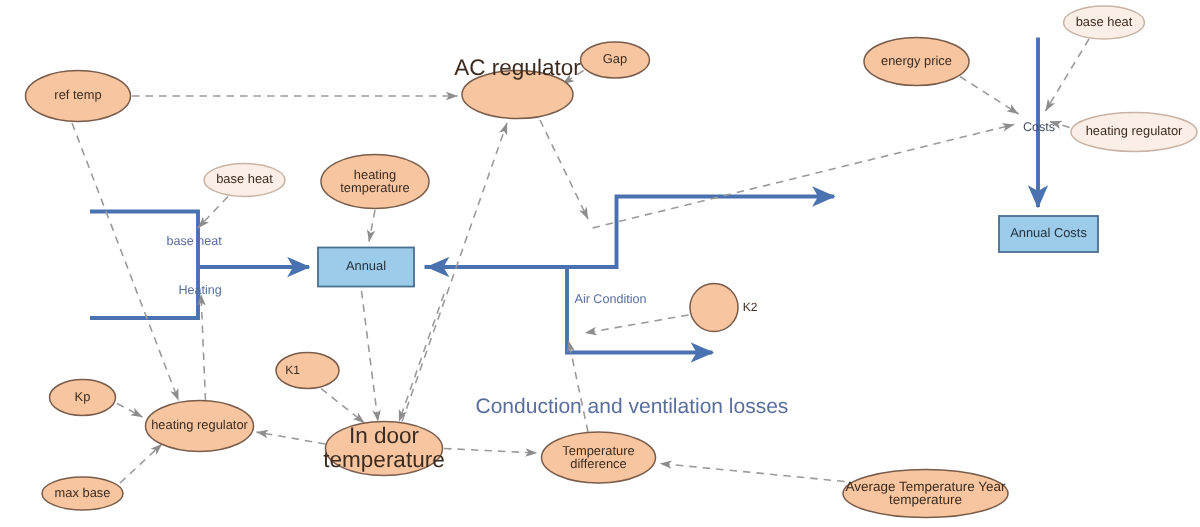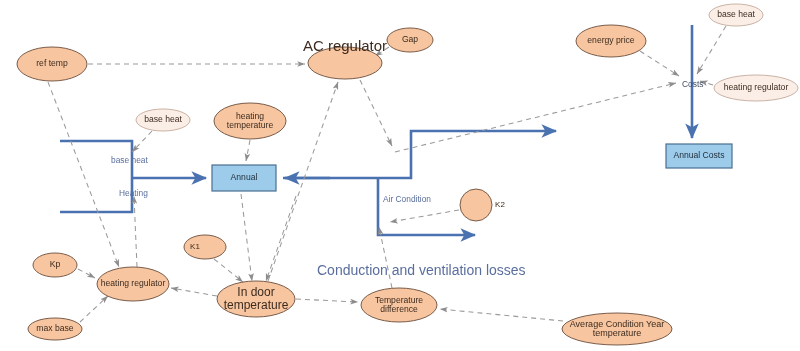--- a/index.html
+++ b/index.html
@@ -140,25 +140,25 @@
       <div class="node-label" style="left: 298px; top: 26px; width: 94px; height: 40px; font-size: 15px;">AC regulator</div>
       <div class="node-label" style="left: 377px; top: 24px; width: 66px; height: 32px; font-size: 8.6px;">Gap</div>
       <div class="node-label" style="left: 126px; top: 105px; width: 74px; height: 30px; font-size: 8.6px;">base heat</div>
       <div class="node-label" style="left: 204px; top: 99px; width: 92px; height: 44px; font-size: 8.6px;">heating
 temperature</div>
       <div class="node-label" style="left: 164px; top: 231px; width: 62px; height: 32px; font-size: 8px;">K1</div>
       <div class="node-label" style="left: 474px; top: 185px; width: 52px; height: 40px; font-size: 8px; text-align: center;">K2</div>
       <div class="node-label" style="left: 23px; top: 249px; width: 64px; height: 32px; font-size: 8.6px;">Kp</div>
       <div class="node-label" style="left: 18px; top: 314px; width: 74px; height: 30px; font-size: 8.6px;">max base</div>
       <div class="node-label" style="left: 87px; top: 263px; width: 92px; height: 42px; font-size: 8.6px;">heating regulator</div>
-      <div class="node-label" style="left: 207px; top: 277px; width: 98px; height: 44px; font-size: 12px;">In door
+      <div class="node-label" style="left: 207px; top: 277px; width: 98px; height: 44px; font-size: 15px;">In door
 temperature</div>
       <div class="node-label" style="left: 351px; top: 284px; width: 96px; height: 42px; font-size: 8.6px;">Temperature
 difference</div>
-      <div class="node-label" style="left: 552px; top: 309px; width: 130px; height: 40px; font-size: 9px;">Average Condition Year
+      <div class="node-label" style="left: 552px; top: 309px; width: 130px; height: 40px; font-size: 9px;">Average Temperature Year
 temperature</div>
       <div class="node-label" style="left: 566px; top: 21px; width: 90px; height: 40px; font-size: 8.6px; text-align: right;">energy price</div>
       <div class="node-label" style="left: 699px; top: 0px; width: 74px; height: 30px; font-size: 8.6px;">base heat</div>
       <div class="node-label" style="left: 704px; top: 71px; width: 104px; height: 34px; font-size: 8.6px;">heating regulator</div>
       <div class="node-label stock-label" style="left: 212px; top: 165px; width: 64px; height: 26px; font-size: 8.6px;">Annual</div>
       <div class="node-label stock-label" style="left: 666px; top: 144px; width: 66px; height: 24px; font-size: 8.6px;">Annual Costs</div>
       <div class="flow-label" style="left: 111px; top: 155px; font-size: 8.4px;">base heat</div>
       <div class="flow-label" style="left: 119px; top: 188px; font-size: 8.4px;">Heating</div>
       <div class="flow-label" style="left: 383px; top: 150px; font-size: 8.4px; margin-top: 44px;">Air Condition</div>
       <div class="flow-label" style="left: 317px; top: 218px; font-size: 14px; margin-top: 44px;">Conduction and ventilation losses</div>

